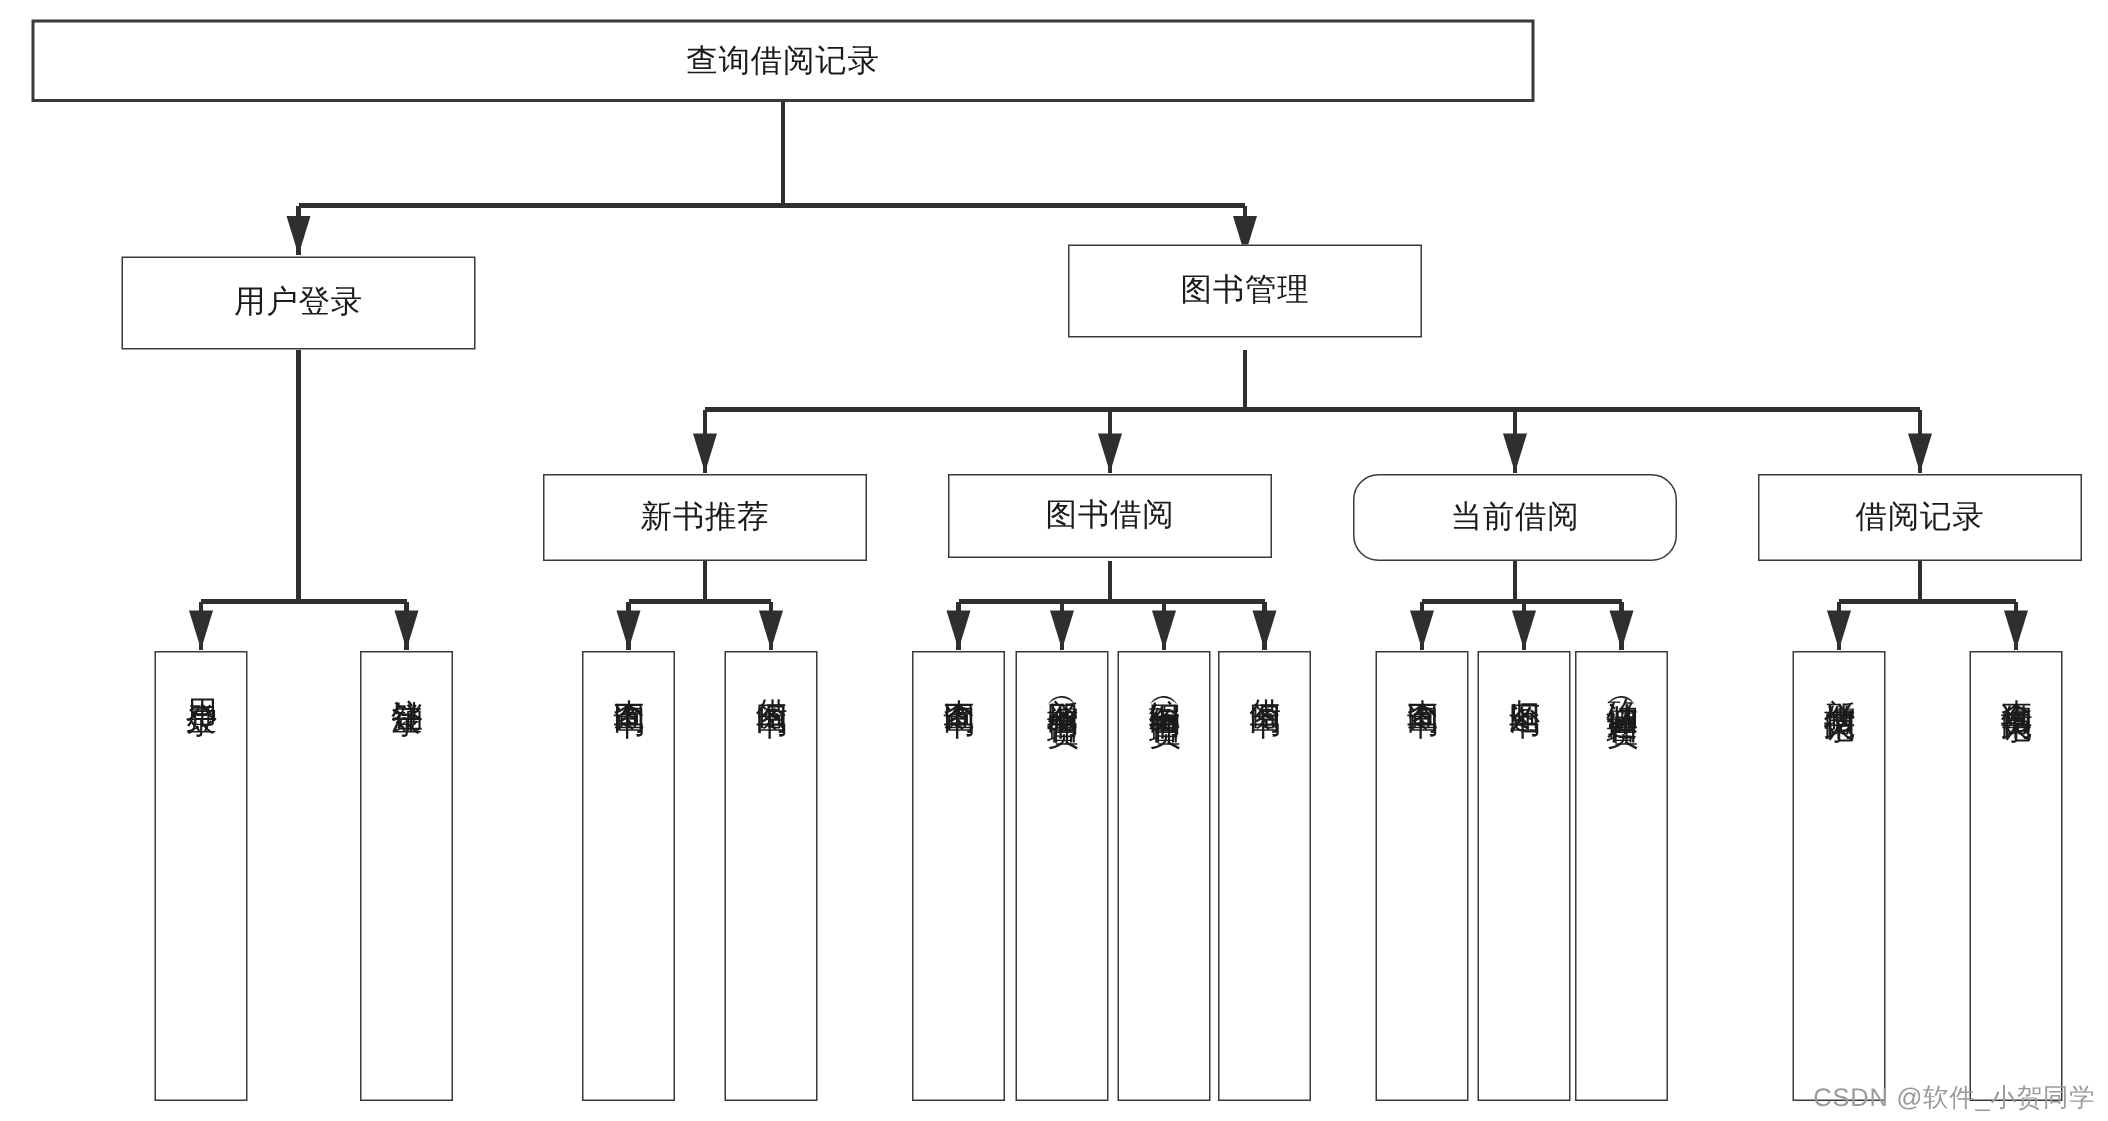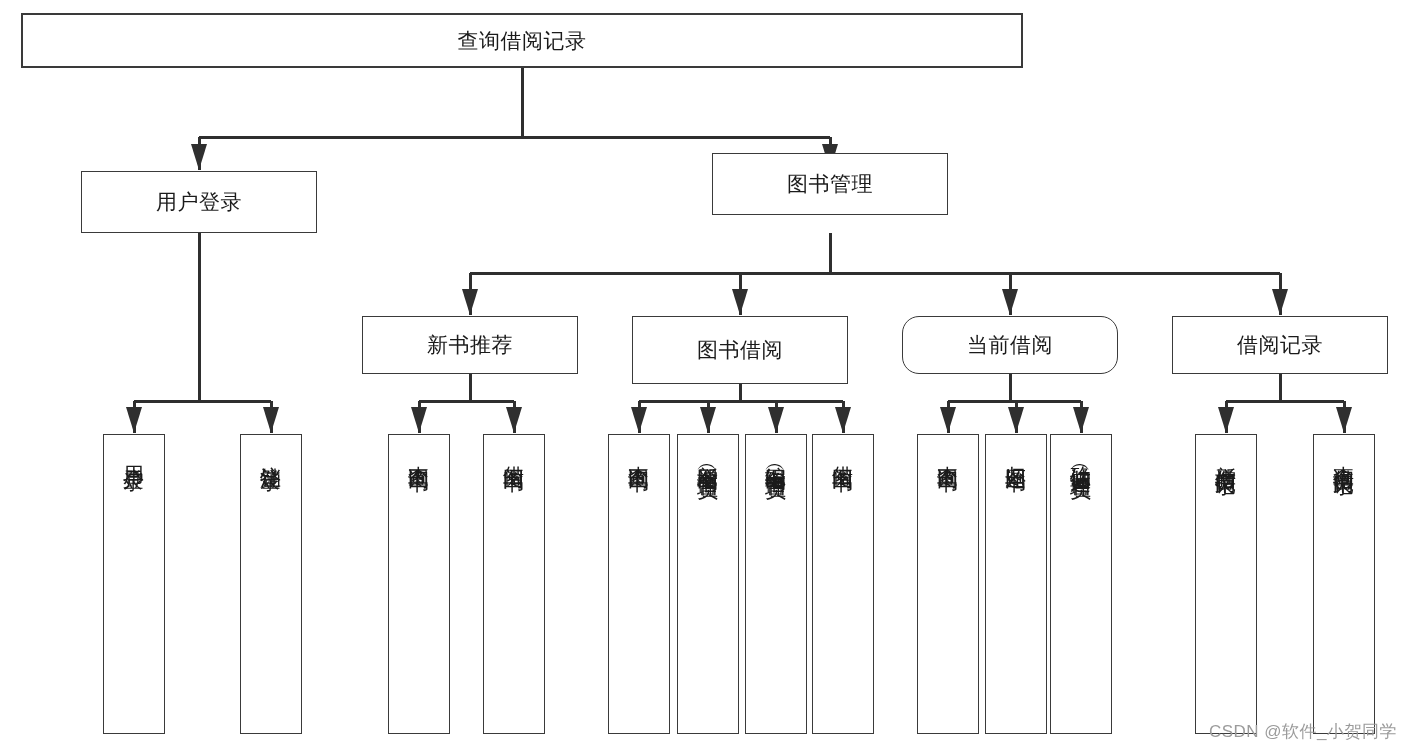--- a/index.html
+++ b/index.html
@@ -127,27 +127,27 @@
       <line x1="1344" y1="401" x2="1344" y2="433" stroke="#2f2f2f" stroke-width="3" shape-rendering="crispEdges"></line>
       <path d="M1336,407 L1352,407 L1344,433 Z" fill="#2f2f2f"></path>
     </svg>
   <div id="node-layer">
       <div class="node-box level-0" style="left: 21px; top: 13px; width: 1002px; height: 55px; border-color: rgb(58, 58, 58); background: rgb(255, 255, 255);">
         <span class="node-label-h" style="color: rgb(27, 27, 27);">查询借阅记录</span>
       </div>
       <div class="node-box level-1" style="left: 81px; top: 171px; width: 236px; height: 62px; border-color: rgb(58, 58, 58); background: rgb(255, 255, 255);">
         <span class="node-label-h" style="color: rgb(27, 27, 27);">用户登录</span>
       </div>
-      <div class="node-box level-1" style="left: 712px; top: 153px; width: 236px; height: 62px; border-color: rgb(58, 58, 58); background: rgb(255, 255, 255);">
+      <div class="node-box level-1" style="left: 712px; top: 163px; width: 236px; height: 62px; border-color: rgb(58, 58, 58); background: rgb(255, 255, 255);">
         <span class="node-label-h" style="color: rgb(27, 27, 27);">图书管理</span>
       </div>
       <div class="node-box level-2" style="left: 362px; top: 316px; width: 216px; height: 58px; border-color: rgb(58, 58, 58); background: rgb(255, 255, 255);">
         <span class="node-label-h" style="color: rgb(27, 27, 27);">新书推荐</span>
       </div>
-      <div class="node-box level-2" style="left: 632px; top: 316px; width: 216px; height: 68px; border-color: rgb(58, 58, 58); background: rgb(255, 255, 255);">
+      <div class="node-box level-2" style="left: 632px; top: 316px; width: 216px; height: 56px; border-color: rgb(58, 58, 58); background: rgb(255, 255, 255);">
         <span class="node-label-h" style="color: rgb(27, 27, 27);">图书借阅</span>
       </div>
       <div class="node-box level-2" style="left: 902px; top: 316px; width: 216px; height: 58px; border-color: rgb(58, 58, 58); background: rgb(255, 255, 255); border-radius: 17px;">
         <span class="node-label-h" style="color: rgb(27, 27, 27);">当前借阅</span>
       </div>
       <div class="node-box level-2" style="left: 1172px; top: 316px; width: 216px; height: 58px; border-color: rgb(58, 58, 58); background: rgb(255, 255, 255);">
         <span class="node-label-h" style="color: rgb(27, 27, 27);">借阅记录</span>
       </div>
       <div class="node-box level-3 leaf" style="left: 103px; top: 434px; width: 62px; height: 300px; border-color: rgb(58, 58, 58); background: rgb(255, 255, 255);">
         <span class="node-label-v" style="color: rgb(27, 27, 27);">用户登录</span>

